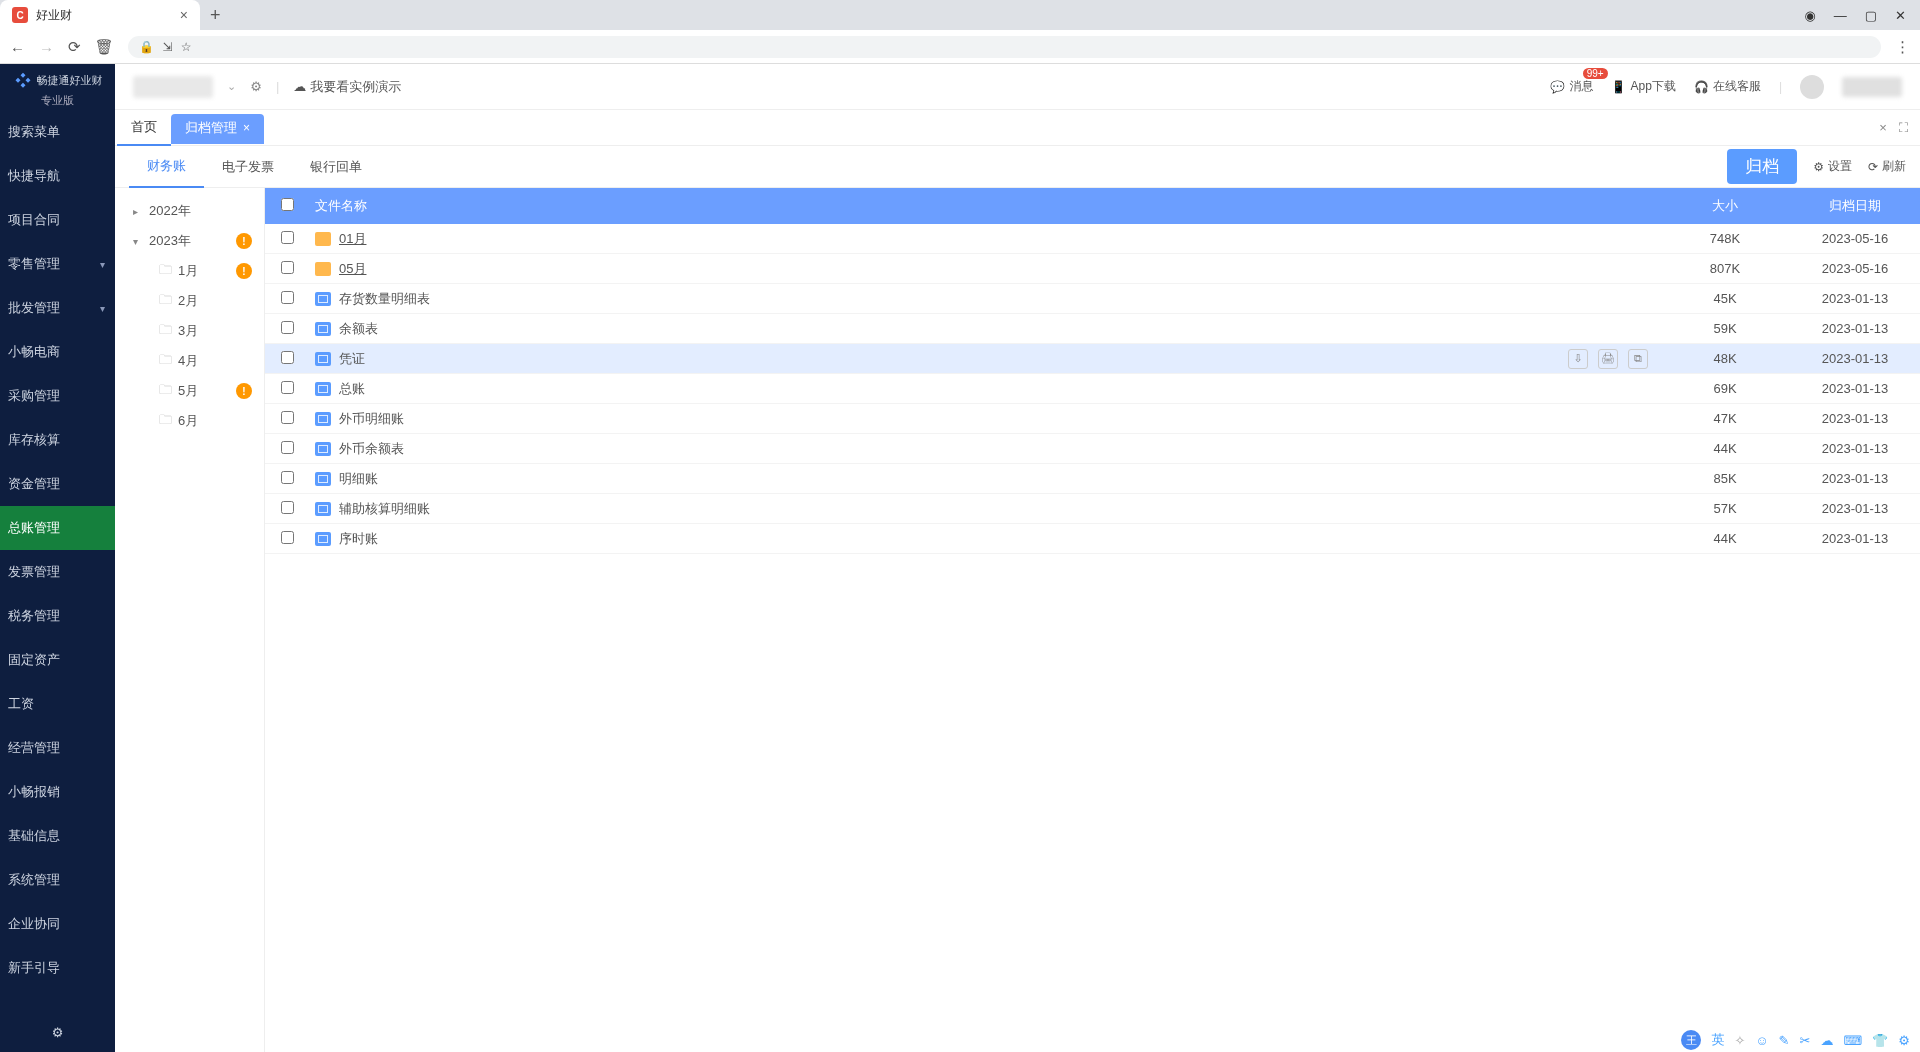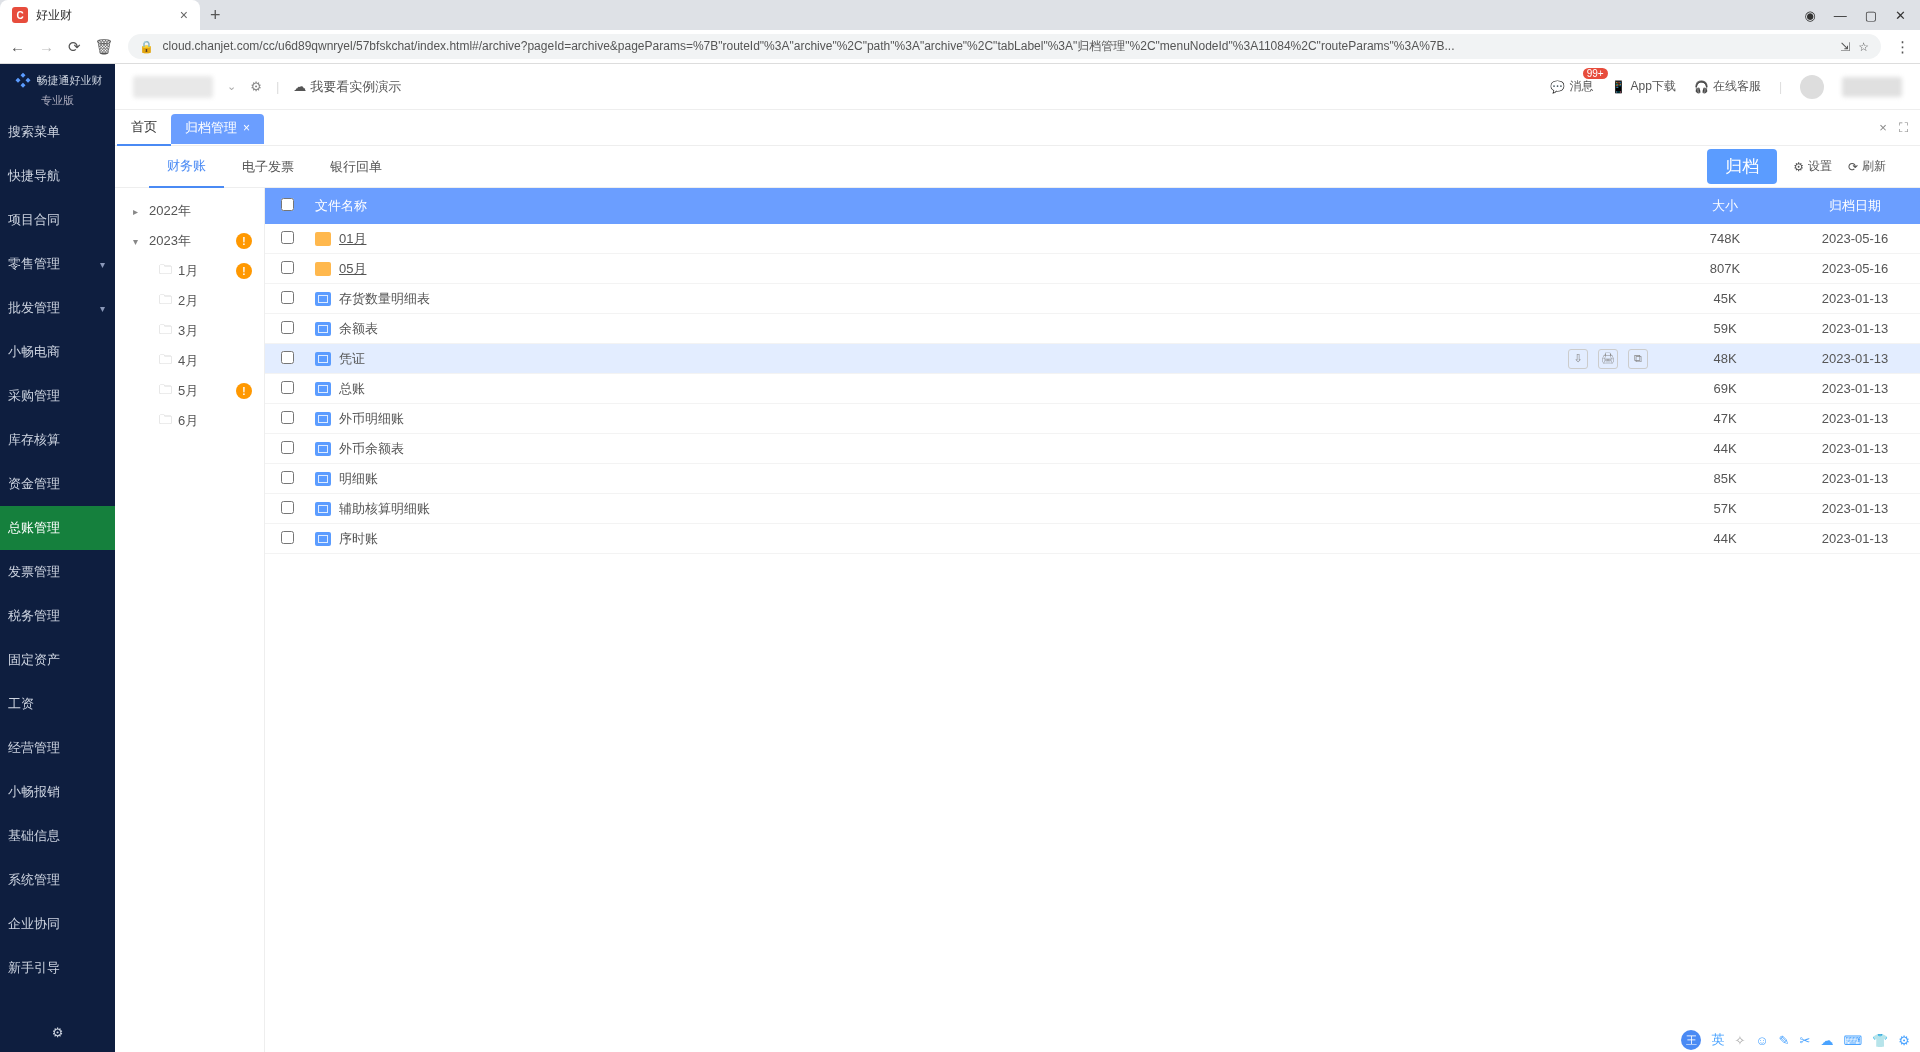--- a/index.html
+++ b/index.html
@@ -47,21 +47,21 @@
 .avatar-blur { width: 60px; height: 20px; background: #e0e0e0; border-radius: 3px; filter: blur(2px); }
 .avatar-circle { width: 24px; height: 24px; background: #ddd; border-radius: 50%; }
 
 .tabs-row { height: 36px; display: flex; align-items: center; padding-left: 2px; border-bottom: 1px solid #eee; gap: 0; font-size: 13px; }
 .page-tab { padding: 0 14px; height: 36px; display: flex; align-items: center; cursor: pointer; gap: 6px; color:#555; border-bottom: 2px solid transparent; }
 .page-tab.home { border-bottom-color: #4a8af4; color: #333; }
 .page-tab.active { background: #6b9eff; color: #fff; border-radius: 4px 4px 0 0; height: 30px; margin-top:3px; }
 .page-tab .close-x { font-size: 12px; }
 .tabs-right { margin-left: auto; display: flex; gap: 12px; padding-right: 12px; color: #888; }
 
-.sub-tabs { height: 42px; display: flex; align-items: center; padding: 0 34px; border-bottom: 1px solid #eee; font-size: 13px; position: relative; }
+.sub-tabs { height: 42px; display: flex; align-items: center; padding: 0 14px; border-bottom: 1px solid #eee; font-size: 13px; position: relative; }
 .sub-tab { padding: 0 18px; height: 42px; display: flex; align-items: center; cursor: pointer; color: #555; }
 .sub-tab.active { color: #4a8af4; border-bottom: 2px solid #4a8af4; }
 .sub-tabs-right { margin-left: auto; display: flex; align-items: center; gap: 16px; font-size: 12px; color: #555; }
 .btn-primary { background: #5b9cff; color: #fff; border: none; padding: 6px 18px; border-radius: 4px; cursor: pointer; font-size: 17px; }
 .link-btn { display: flex; align-items: center; gap: 4px; cursor: pointer; }
 
 .content { flex: 1; display: flex; overflow: hidden; }
 .tree { width: 150px; border-right: 1px solid #eee; padding: 8px 0; font-size: 13px; overflow: auto; }
 .tree-node { display: flex; align-items: center; height: 30px; padding-left: 18px; gap: 6px; cursor: pointer; color: #555; }
 .tree-node.year { font-weight: 500; }
@@ -110,21 +110,20 @@
     <span>✕</span>
   </div>
 </div>
 <div class="addr-bar">
   <span class="nav-icon">←</span>
   <span class="nav-icon disabled">→</span>
   <span class="nav-icon">⟳</span>
   <span class="nav-icon">🗑</span>
   <div class="url-box">
     <span class="lock">🔒</span>
-    <span class="url-text">cloud.chanjet.com/cc/u6d89qwnryel/57bfskchat/index.html#/archive?pageId=archive&amp;pageParams=%7B"routeId"%3A"archive"%2C"path"%3A"archive"%2C"tabLabel"%3A"归档管理"%2C"menuNodeId"%3A11084%2C"routeParams"%3A%7B...</span>
     <span>⇲</span>
     <span>☆</span>
   </div>
   <span class="nav-icon">⋮</span>
 </div>
 
 <div class="app">
 
   <div class="sidebar">
     <div class="sb-logo">

